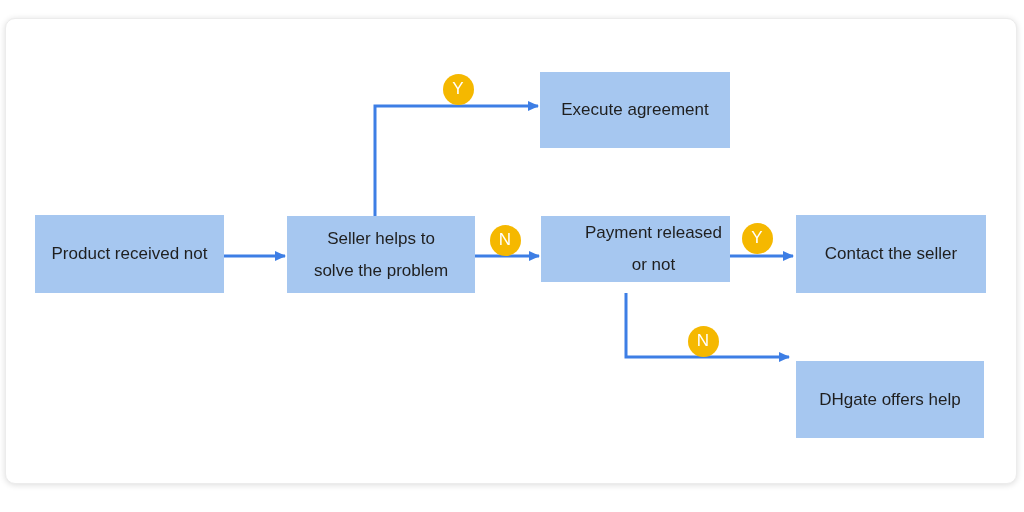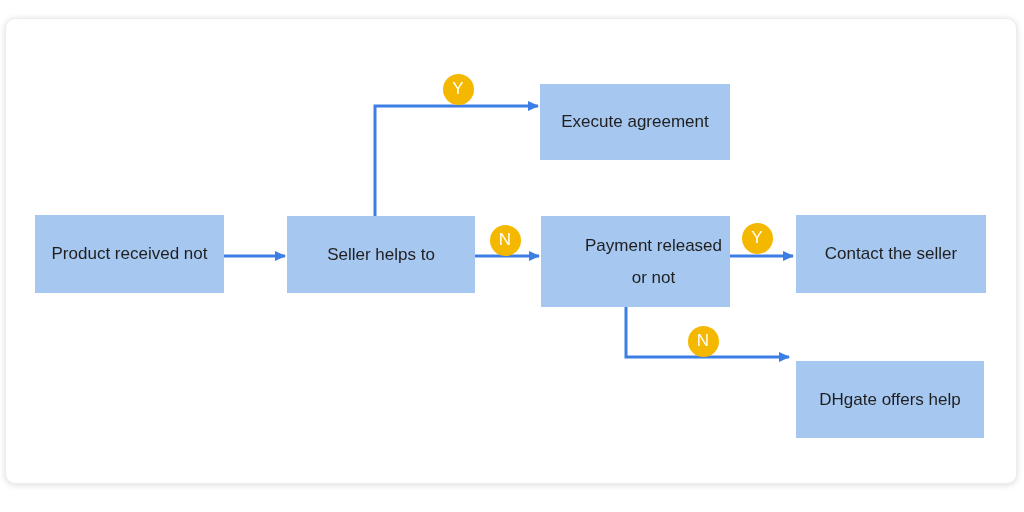--- a/index.html
+++ b/index.html
@@ -66,25 +66,26 @@
       <polyline points="475,256 539,256" fill="none" stroke="#3d7ee5" stroke-width="3" marker-end="url(#ah)"></polyline>
       <polyline points="730,256 793,256" fill="none" stroke="#3d7ee5" stroke-width="3" marker-end="url(#ah)"></polyline>
       <polyline points="626,293 626,357 789,357" fill="none" stroke="#3d7ee5" stroke-width="3" marker-end="url(#ah)"></polyline>
     </svg>
   <div id="node-layer">
       <div class="node" style="left: 35px; top: 215px; width: 189px; height: 78px;">
         <div>Product received not</div>
       </div>
       <div class="node" style="left: 287px; top: 216px; width: 188px; height: 77px;">
         <div>Seller helps to</div>
+        <div>solve the problem</div>
       </div>
-      <div class="node" style="left: 540px; top: 84px; width: 190px; height: 76px;">
+      <div class="node" style="left: 540px; top: 72px; width: 190px; height: 76px;">
         <div>Execute agreement</div>
       </div>
-      <div class="node" style="left: 541px; top: 216px; width: 189px; height: 91px; padding-left: 36px;">
+      <div class="node" style="left: 541px; top: 216px; width: 189px; height: 66px; padding-left: 36px;">
         <div>Payment released</div>
         <div>or not</div>
       </div>
       <div class="node" style="left: 796px; top: 215px; width: 190px; height: 78px;">
         <div>Contact the seller</div>
       </div>
       <div class="node" style="left: 796px; top: 361px; width: 188px; height: 77px; justify-content: center;">
         <div>DHgate offers help</div>
       </div>
       <div class="badge" style="left: 442.5px; top: 73.5px;">Y</div>

